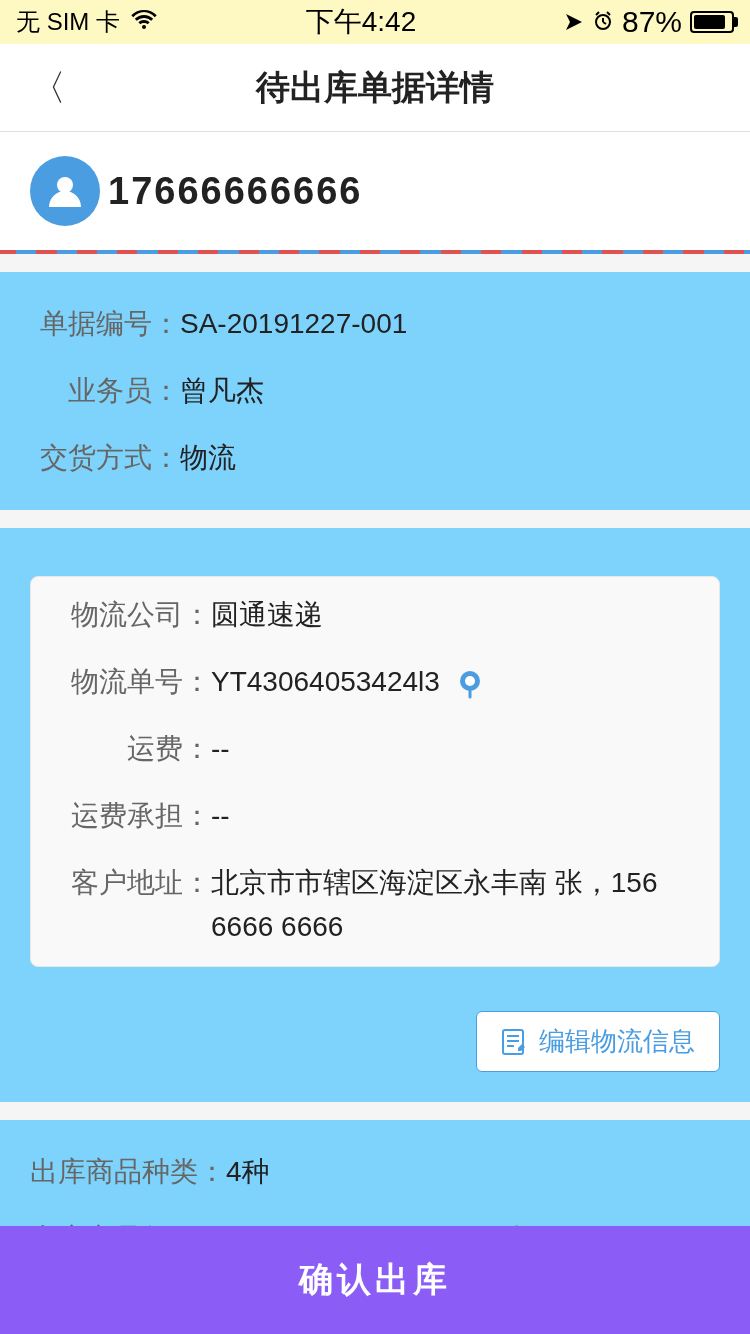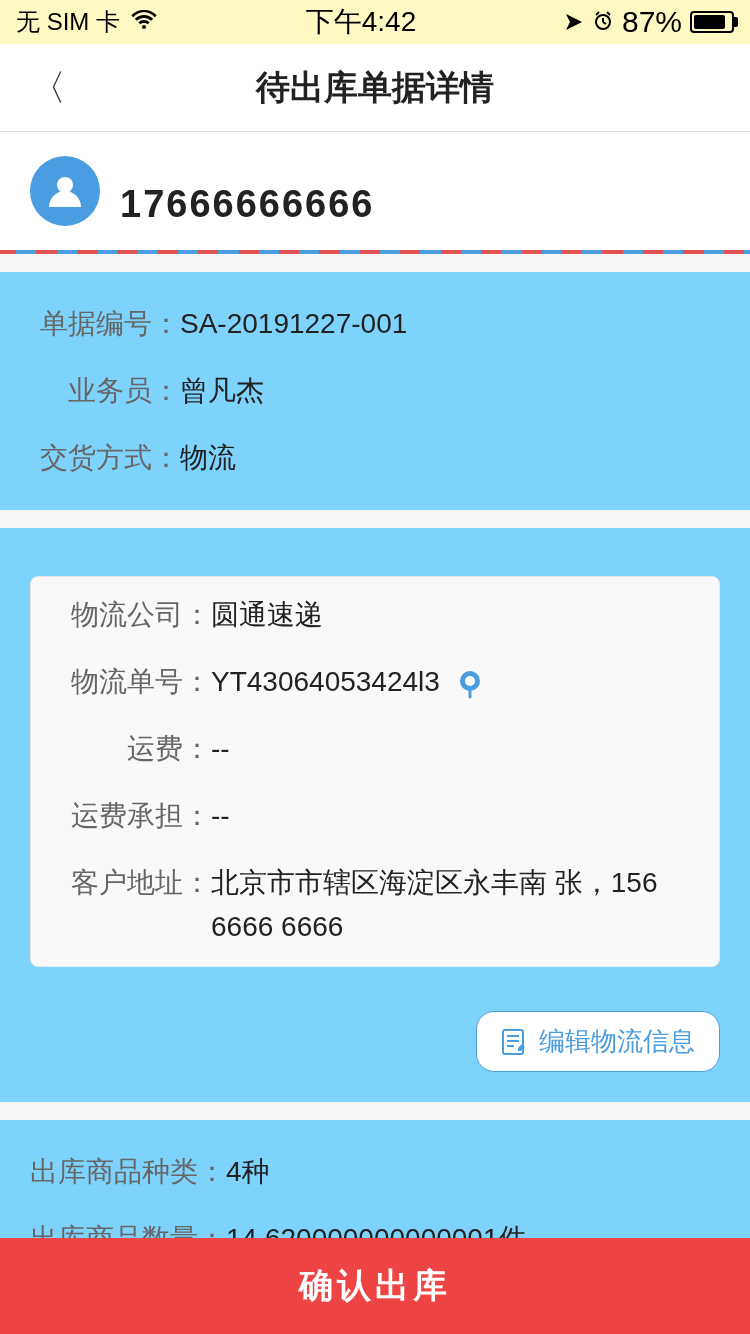--- a/index.html
+++ b/index.html
@@ -62,22 +62,22 @@
       font-size: 34px;
       font-weight: 600;
       color: #222;
     }
 
     
     .customer-header {
       background: #fff;
       padding: 24px 30px;
       display: flex;
-      align-items: flex-end;
-      gap: 20px;
+      align-items: center;
+      gap: 8px;
       border-bottom: 4px solid transparent;
       border-image: repeating-linear-gradient(90deg, #e05252 0, #e05252 20px, #4a9de0 20px, #4a9de0 40px) 4;
     }
     .avatar {
       width: 70px; height: 70px;
       background: #4a9de0;
       border-radius: 50%;
       display: flex; align-items: center; justify-content: center;
       color: white; font-size: 36px;
     }
@@ -132,21 +132,21 @@
       justify-content: center;
       cursor: pointer;
     }
     .location-pin-wrap svg { width: 32px; height: 32px; }
 
     .edit-btn {
       display: flex;
       align-items: center;
       gap: 10px;
       border: 1px solid #4a9de0;
-      border-radius: 18px;
+      border-radius: 6px;
       padding: 12px 24px;
       color: #4a9de0;
       font-size: 26px;
       cursor: pointer;
       background: #fff;
       margin-left: auto;
       margin-top: 24px;
     }
 
     .btn-row {
@@ -167,22 +167,22 @@
       cursor: pointer;
       background: #fff;
     }
 
     
     .confirm-btn-wrap {
       position: fixed;
       bottom: 0;
       left: 0;
       width: 750px;
-      background: #ef4444;
-      height: 96px;
+      background: #8b5cf6;
+      height: 108px;
       display: flex;
       align-items: center;
       justify-content: center;
       cursor: pointer;
     }
     .confirm-btn-text {
       color: #fff;
       font-size: 34px;
       font-weight: 600;
       letter-spacing: 4px;

